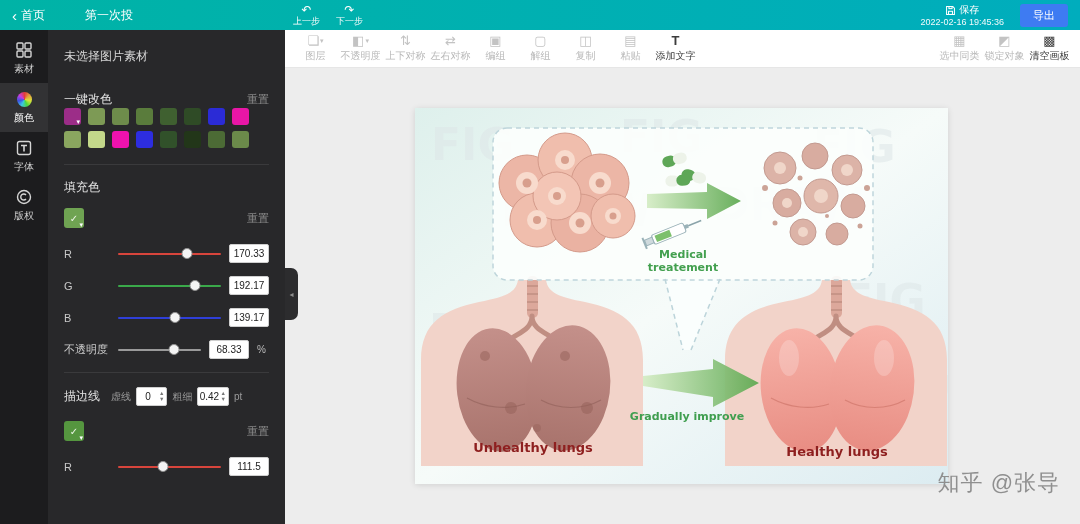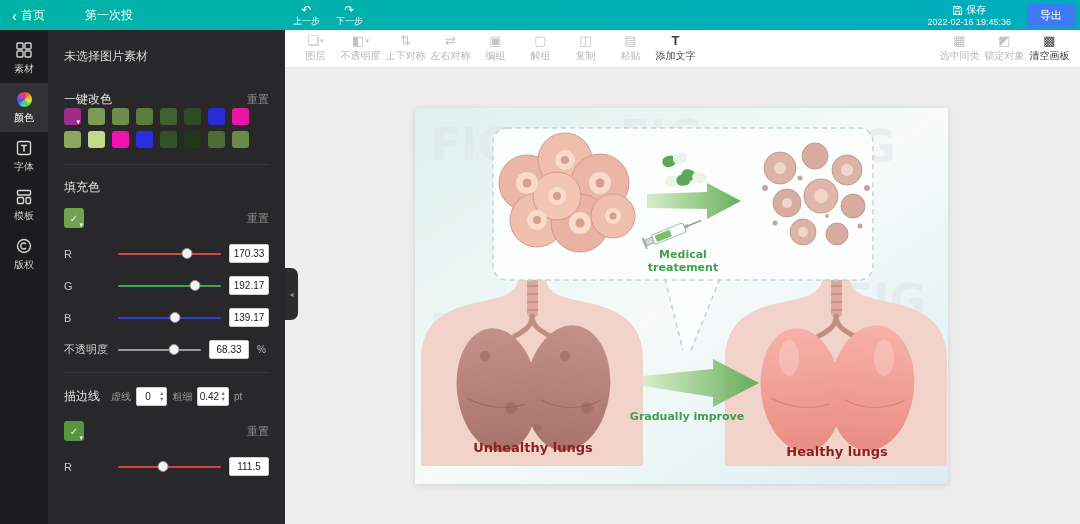--- a/index.html
+++ b/index.html
@@ -10,21 +10,21 @@
   
   .topbar { position:absolute; top:0; left:0; right:0; height:30px;
     background:linear-gradient(90deg,#00b3a6,#00adbd); display:flex; align-items:center;
     color:#fff; z-index:9; }
   .tb-home { display:flex; align-items:center; gap:4px; font-size:12px; padding:0 12px; cursor:pointer; }
   .tb-back { font-size:15px; line-height:1; }
   .tb-title { font-size:12px; margin-left:28px; }
   .tb-center { position:absolute; left:293px; display:flex; gap:16px; }
   .tb-step { display:flex; flex-direction:column; align-items:center; font-size:9px; line-height:1.15; cursor:pointer; }
   .tb-step .arr { font-size:12px; line-height:1; }
-  .tb-right { margin-left:auto; display:flex; align-items:center; gap:16px; padding-right:5px; }
+  .tb-right { margin-left:auto; display:flex; align-items:center; gap:16px; padding-right:12px; }
   .tb-save { display:flex; flex-direction:column; align-items:center; cursor:pointer; }
   .tb-save-row { display:flex; align-items:center; gap:3px; font-size:10px; }
   .tb-time { font-size:9px; opacity:.95; }
   .tb-export { background:#3e7bf2; border-radius:3px; padding:4px 13px; font-size:11px; cursor:pointer; }
 
   
   .iconbar { position:absolute; top:30px; left:0; bottom:0; width:48px; background:#1c1c1e;
     display:flex; flex-direction:column; align-items:stretch; padding-top:4px; z-index:8; }
   .nav-item { display:flex; flex-direction:column; align-items:center; gap:4px; padding:8px 0 7px;
     color:#cfcfcf; font-size:10px; cursor:pointer; }
@@ -152,30 +152,20 @@
         <svg width="16" height="16" viewBox="0 0 16 16">
             <rect x="1.5" y="1.5" width="13" height="13" rx="2"></rect>
             <path d="M5 5.5 h6 M8 5.5 v6" stroke-width="1.6"></path>
           </svg>
       </span>
       <span>字体</span>
     </div>
     <div class="nav-item">
       <span class="nav-icon">
         <svg width="16" height="16" viewBox="0 0 16 16">
-            <rect x="1.5" y="1.5" width="13" height="4.5" rx="1"></rect>
-            <rect x="1.5" y="8.5" width="6" height="6" rx="1"></rect>
-            <rect x="10" y="8.5" width="4.5" height="6" rx="1"></rect>
-          </svg>
-      </span>
-      <span>模板</span>
-    </div>
-    <div class="nav-item">
-      <span class="nav-icon">
-        <svg width="16" height="16" viewBox="0 0 16 16">
             <circle cx="8" cy="8" r="6.5"></circle>
             <path d="M10 6 a3 3 0 1 0 0 4"></path>
           </svg>
       </span>
       <span>版权</span>
     </div>
   </div>
 
   <div class="panel">
     <div class="panel-empty">未选择图片素材</div>
@@ -530,16 +520,17 @@
                 <circle cx="432" cy="62" r="6" fill="#f0d6c9"></circle>
                 <circle cx="406" cy="88" r="7" fill="#f0d6c9"></circle>
                 <circle cx="388" cy="124" r="5" fill="#f0d6c9"></circle>
                 <circle cx="372" cy="95" r="5" fill="#f0d6c9"></circle>
               </g>
             </g>
           </g>
         </svg>
       </div>
 
+      <div class="zhihu">知乎 @张导</div>
     </div>
   </div>
 
 </div>
 
 </body></html>

